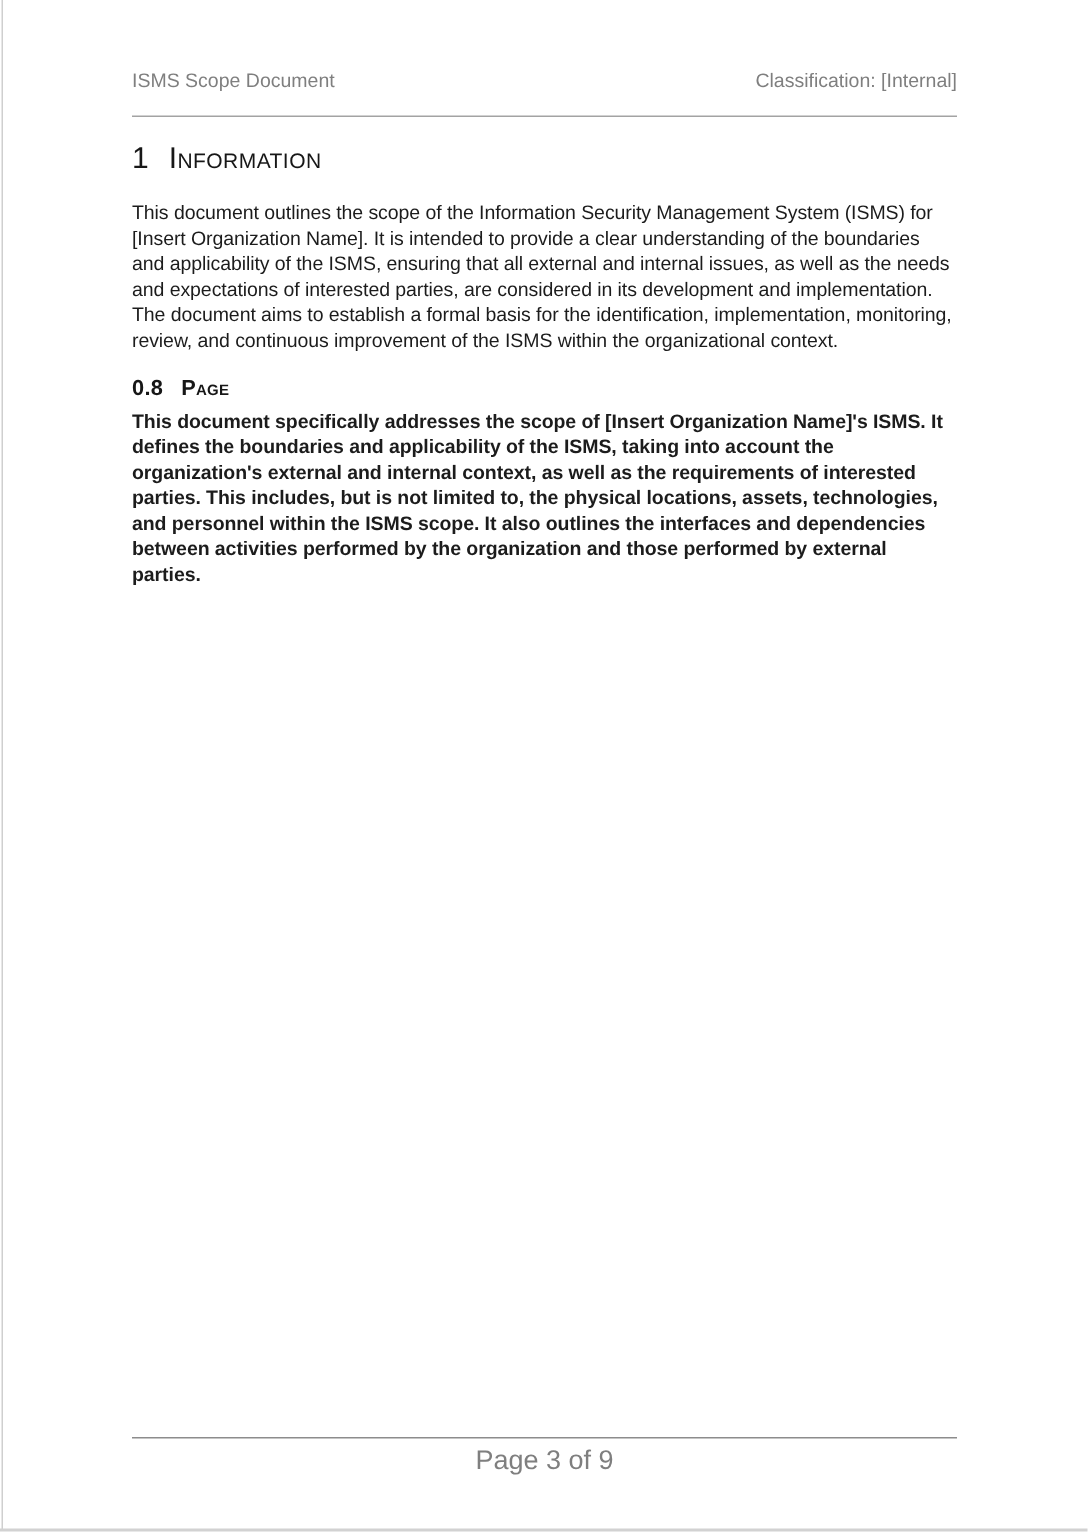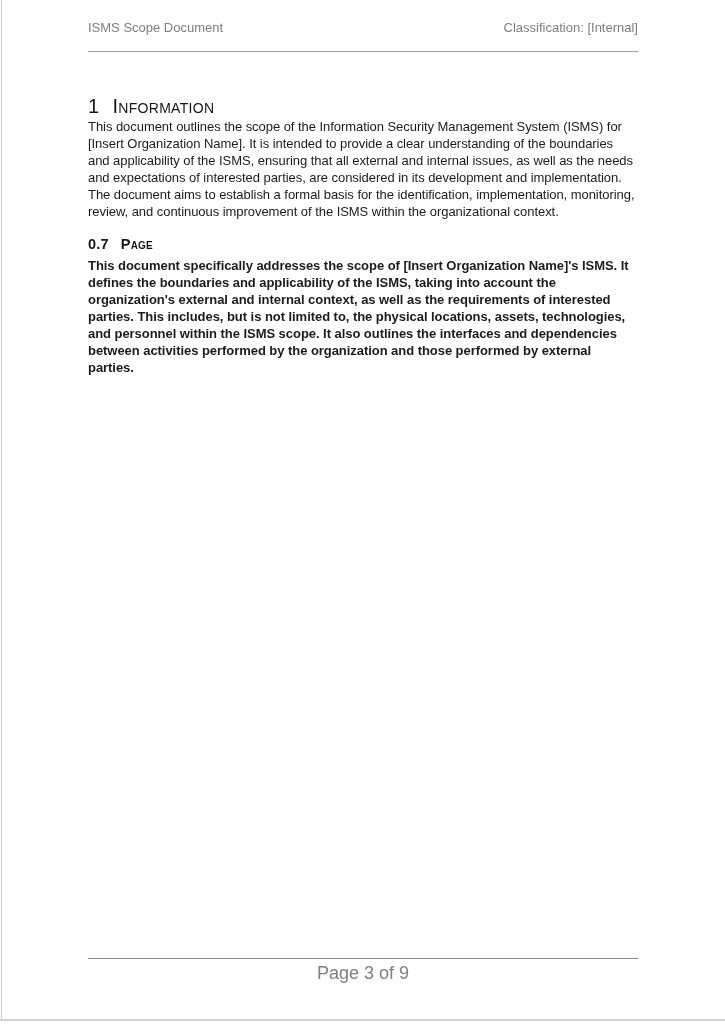--- a/index.html
+++ b/index.html
@@ -17,21 +17,21 @@
   
   .edge-left {
     position: absolute; left: 1px; top: 0; bottom: 4px;
     width: 1px; background: #cfcfcf;
   }
   .edge-bottom {
     position: absolute; left: 0; right: 0; top: 1019px;
     height: 2px; background: #d2d2d2;
   }
   .header {
-    position: absolute; left: 88px; right: 87px; top: 20px;
+    position: absolute; left: 88px; right: 87px; top: 46px;
     display: flex; justify-content: space-between; align-items: flex-start;
     color: #7f7f7f; font-size: 13px;
     padding-bottom: 16px;
     border-bottom: 1px solid #a3a3a3;
   }
   .content {
     position: absolute; left: 88px; right: 87px; top: 68px;
   }
   h1.doc-h1 {
     margin-top: 27px;
@@ -45,21 +45,21 @@
   h2.doc-h2 {
     margin-top: 16px;
     display: flex; gap: 12px;
     font-size: 14.5px; font-weight: 600;
     font-variant: small-caps;
     letter-spacing: 0.2px;
     color: #171717;
     line-height: 1.15;
   }
   p.doc-p {
-    margin-top: 1px;
+    margin-top: 16px;
     font-size: 13px; line-height: 17px;
     letter-spacing: -0.05px;
     color: #1c1c1c;
     text-align: left;
   }
   h2.doc-h2 + p.doc-p { margin-top: 4px; font-weight: bold; }
   .footer {
     position: absolute; left: 88px; right: 87px; top: 958px;
     border-top: 1px solid #8c8c8c;
     text-align: center;
@@ -83,21 +83,21 @@
   <div class="content">
 
     <h1 class="doc-h1">
       <span>1</span>
       <span>Information</span>
     </h1>
 
     <p class="doc-p">This document outlines the scope of the Information Security Management System (ISMS) for [Insert Organization Name]. It is intended to provide a clear understanding of the boundaries and applicability of the ISMS, ensuring that all external and internal issues, as well as the needs and expectations of interested parties, are considered in its development and implementation. The document aims to establish a formal basis for the identification, implementation, monitoring, review, and continuous improvement of the ISMS within the organizational context.</p>
 
     <h2 class="doc-h2">
-      <span>0.7</span>
+      <span>0.8</span>
       <span>Page</span>
     </h2>
 
     <p class="doc-p">This document specifically addresses the scope of [Insert Organization Name]'s ISMS. It defines the boundaries and applicability of the ISMS, taking into account the organization's external and internal context, as well as the requirements of interested parties. This includes, but is not limited to, the physical locations, assets, technologies, and personnel within the ISMS scope. It also outlines the interfaces and dependencies between activities performed by the organization and those performed by external parties.</p>
 
   </div>
 
   <div class="footer">
     <span>Page 3 of 9</span>
   </div>

